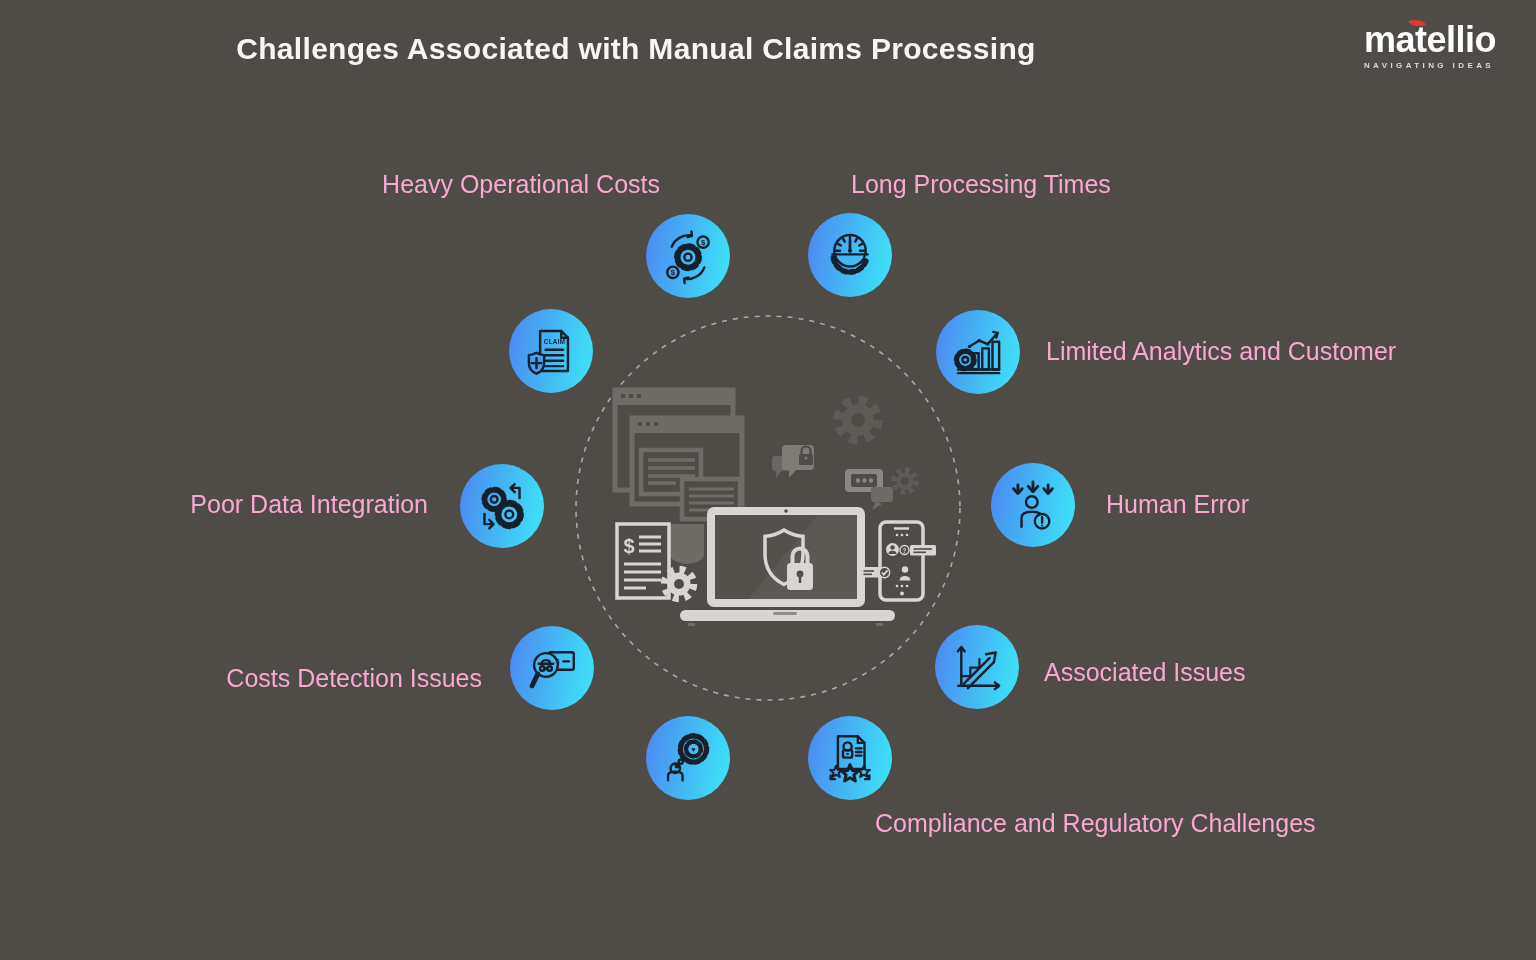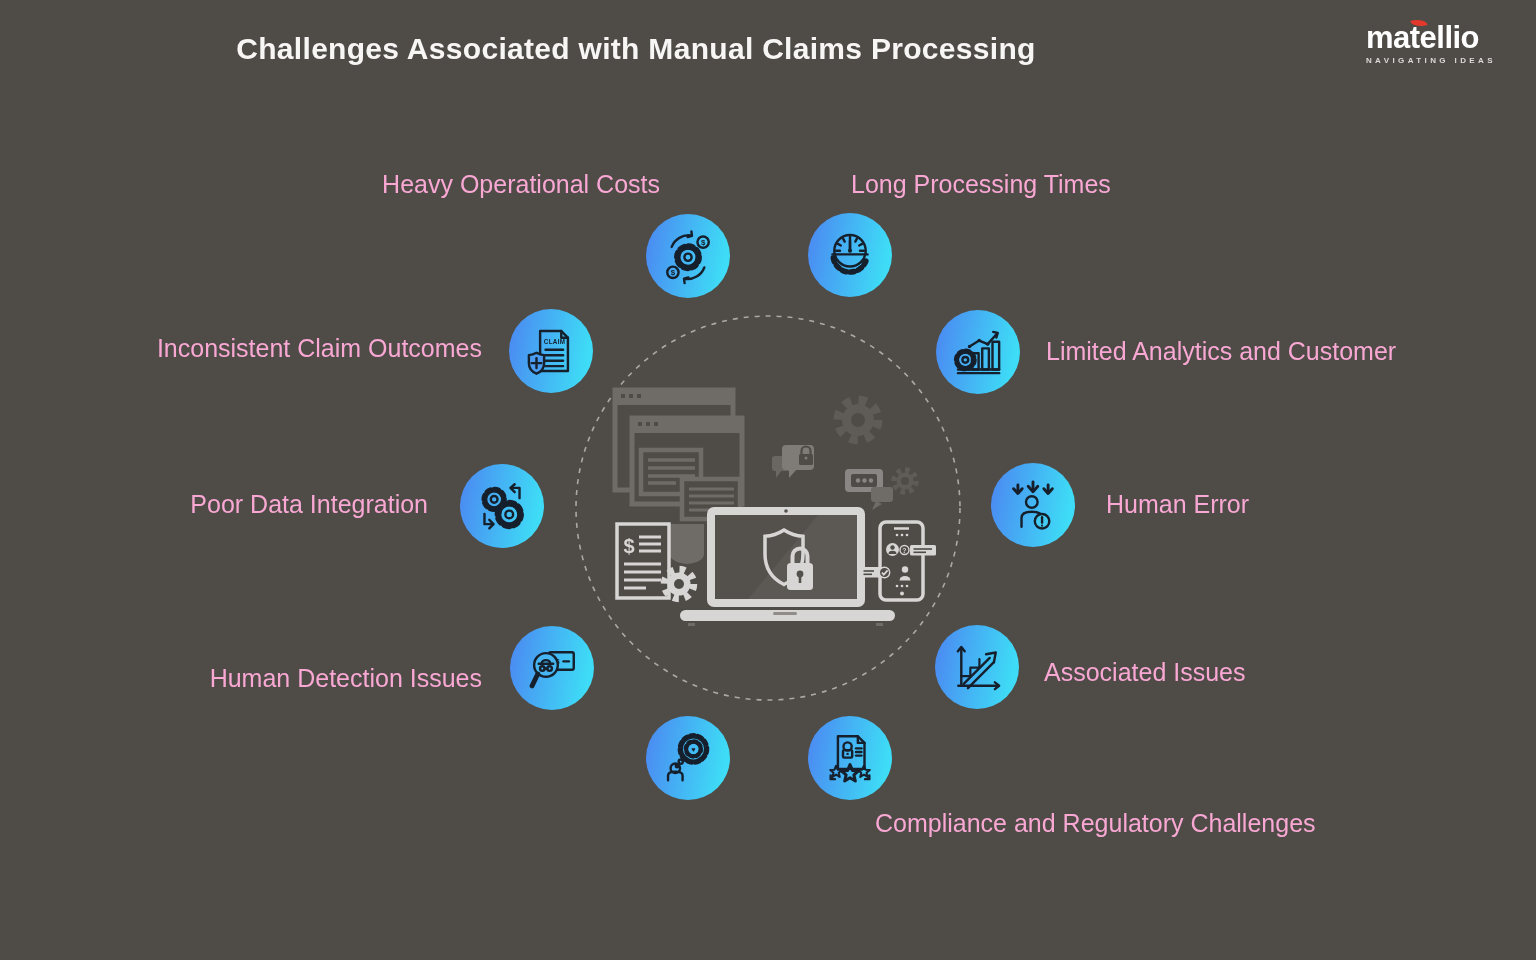--- a/index.html
+++ b/index.html
@@ -7,21 +7,21 @@
     position:relative;width:1536px;height:960px;overflow:hidden;
     background:#4f4b47;
     font-family:"Liberation Sans", sans-serif;
   }
   .title{
     position:absolute;left:0;top:32px;width:1272px;text-align:center;
     font-size:30px;font-weight:700;color:#f7f6f5;letter-spacing:.3px;
   }
   
   .logo{position:absolute;right:40px;top:22px;text-align:left;}
-  .logo .brand{position:relative;font-size:31px;font-weight:700;color:#ffffff;letter-spacing:-0.5px;line-height:1;}
+  .logo .brand{position:relative;font-size:36px;font-weight:700;color:#ffffff;letter-spacing:-0.5px;line-height:1;}
   .logo .accent{
     position:absolute;left:45px;top:-3px;width:16px;height:8px;
     background:#e5382c;border-radius:0 100% 0 100%;transform:rotate(-14deg);
   }
   .logo .tagline{margin-top:3px;font-size:8px;font-weight:700;color:#dddbd9;letter-spacing:3.4px;}
   
   .label{position:absolute;font-size:25px;color:#f9a8d4;white-space:nowrap;line-height:29px;}
   #l0{right:876px;top:170px}  #l1{left:851px;top:170px}
   #l2{right:1054px;top:334px} #l3{left:1046px;top:337px}
   #l4{right:1108px;top:490px} #l5{left:1106px;top:490px}
@@ -195,25 +195,24 @@
       <path d="M331.5,270.5 a5.5,4.5 0 0 1 11,0 z" fill="#d8d6d4"></path>
       <circle cx="329" cy="276" r="1.3" fill="#d8d6d4"></circle>
         <circle cx="334" cy="276" r="1.3" fill="#d8d6d4"></circle>
         <circle cx="339" cy="276" r="1.3" fill="#d8d6d4"></circle>
       <circle cx="334" cy="283.5" r="2" fill="#d8d6d4"></circle>
     </g>
   </svg>
 
   <div class="label" id="l0">Heavy Operational Costs</div>
   <div class="label" id="l1">Long Processing Times</div>
-  <div class="label" id="l2">Inconsistent Claim Outcomes</div>
   <div class="label" id="l3">Limited Analytics and Customer</div>
   <div class="label" id="l4">Poor Data Integration</div>
   <div class="label" id="l5">Human Error</div>
-  <div class="label" id="l6">Human Detection Issues</div>
+  <div class="label" id="l6">Costs Detection Issues</div>
   <div class="label" id="l7">Associated Issues</div>
   <div class="label" id="l9">Compliance and Regulatory Challenges</div>
 
   <div class="bubble" id="b0">
     <svg class="icon" viewBox="0 0 48 48">
       <use href="#g-gear" transform="translate(24,25) scale(1.12)"></use>
       <circle cx="24" cy="25" r="3"></circle>
       <path d="M10.5,16.5 A15,15 0 0 1 26.5,7"></path>
       <path d="M26.8,3.6 L27.3,7.3 L23.7,8.3"></path>
       <path d="M37.5,33.5 A15,15 0 0 1 21.5,43"></path>

